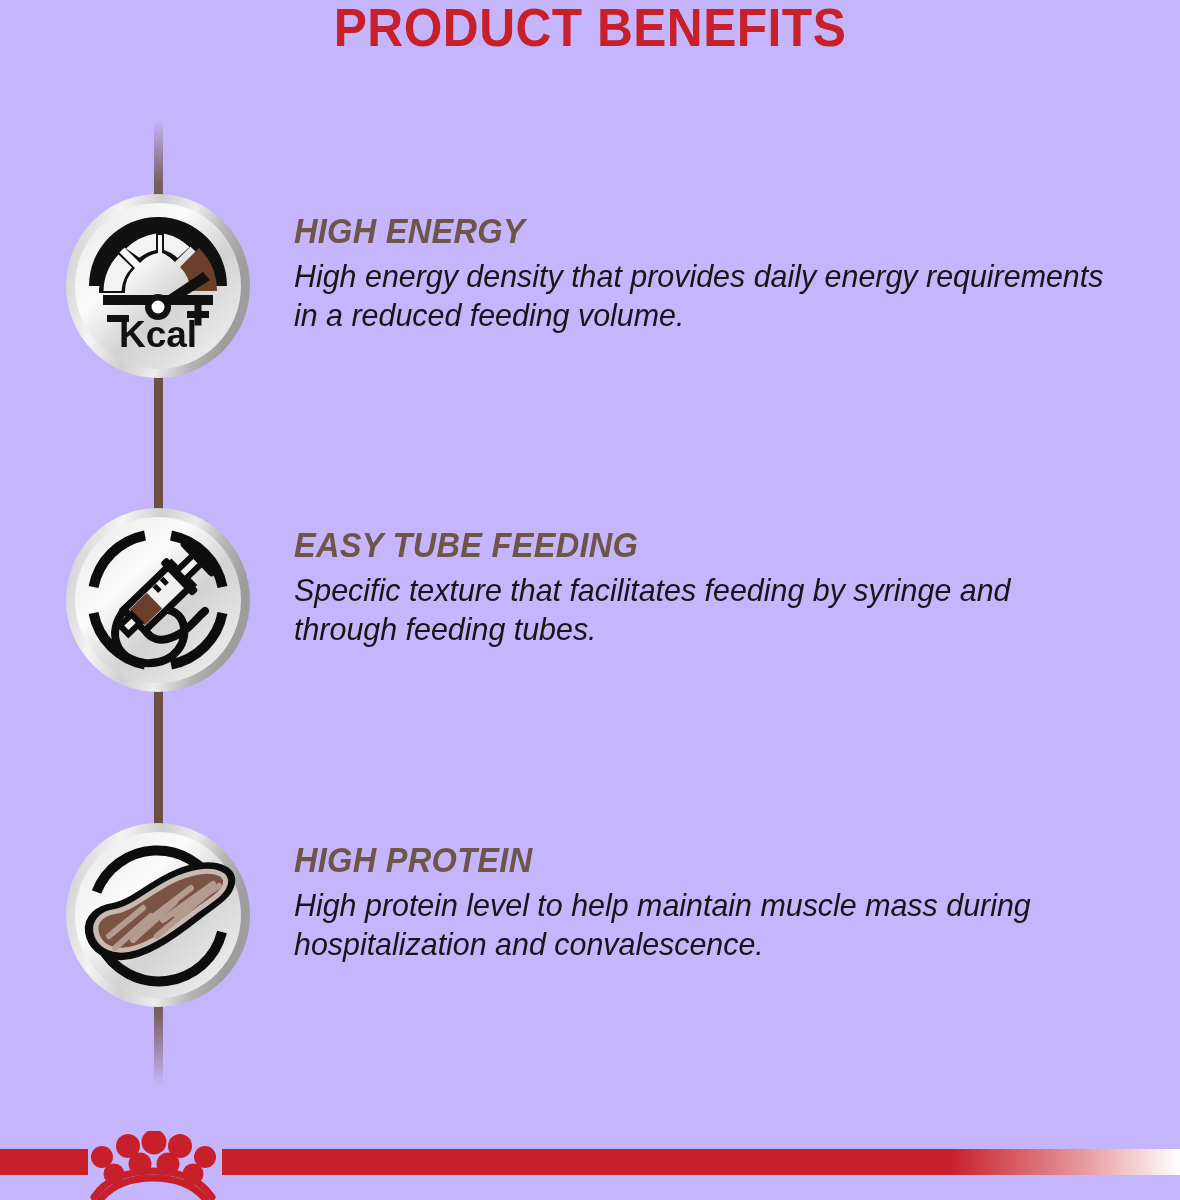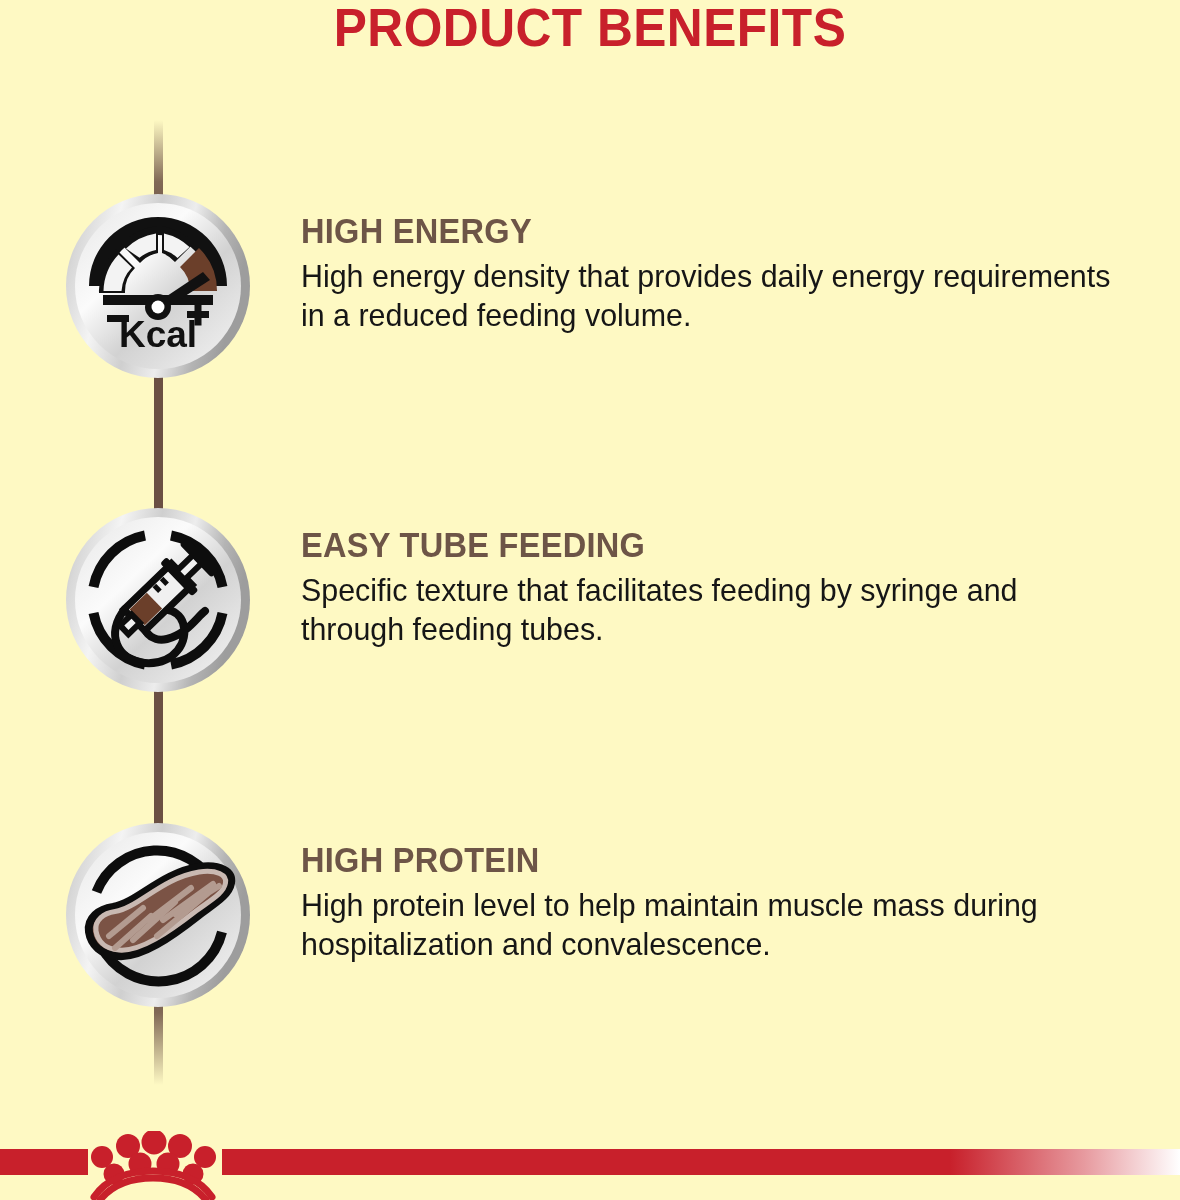--- a/index.html
+++ b/index.html
@@ -7,21 +7,21 @@
     width: 1180px;
     height: 1200px;
     background: #ffffff;
     font-family: "Liberation Sans", sans-serif;
     overflow: hidden;
   }
   .page {
     position: relative;
     width: 1180px;
     height: 1200px;
-    background: #fef9c3;
+    background: #c4b5fd;
   }
 
   
   .title {
     position: absolute;
     top: -4px;
     left: 0;
     width: 1180px;
     text-align: center;
     font-size: 54px;
@@ -75,23 +75,24 @@
     position: absolute;
     left: 63px;
     top: 8px;
     width: 190px;
     height: 190px;
   }
   .icon-wrap svg { display: block; width: 190px; height: 190px; }
 
   .text-col {
     position: absolute;
-    left: 301px;
+    left: 294px;
     top: 28px;
     width: 860px;
+    font-style: italic;
   }
   .bh {
     font-family: "Liberation Sans Narrow", "Liberation Sans", sans-serif;
     font-size: 35px;
     font-weight: bold;
     color: #6d5547;
     letter-spacing: 0.3px;
     line-height: 40px;
     transform: scaleX(0.93);
     transform-origin: left center;

